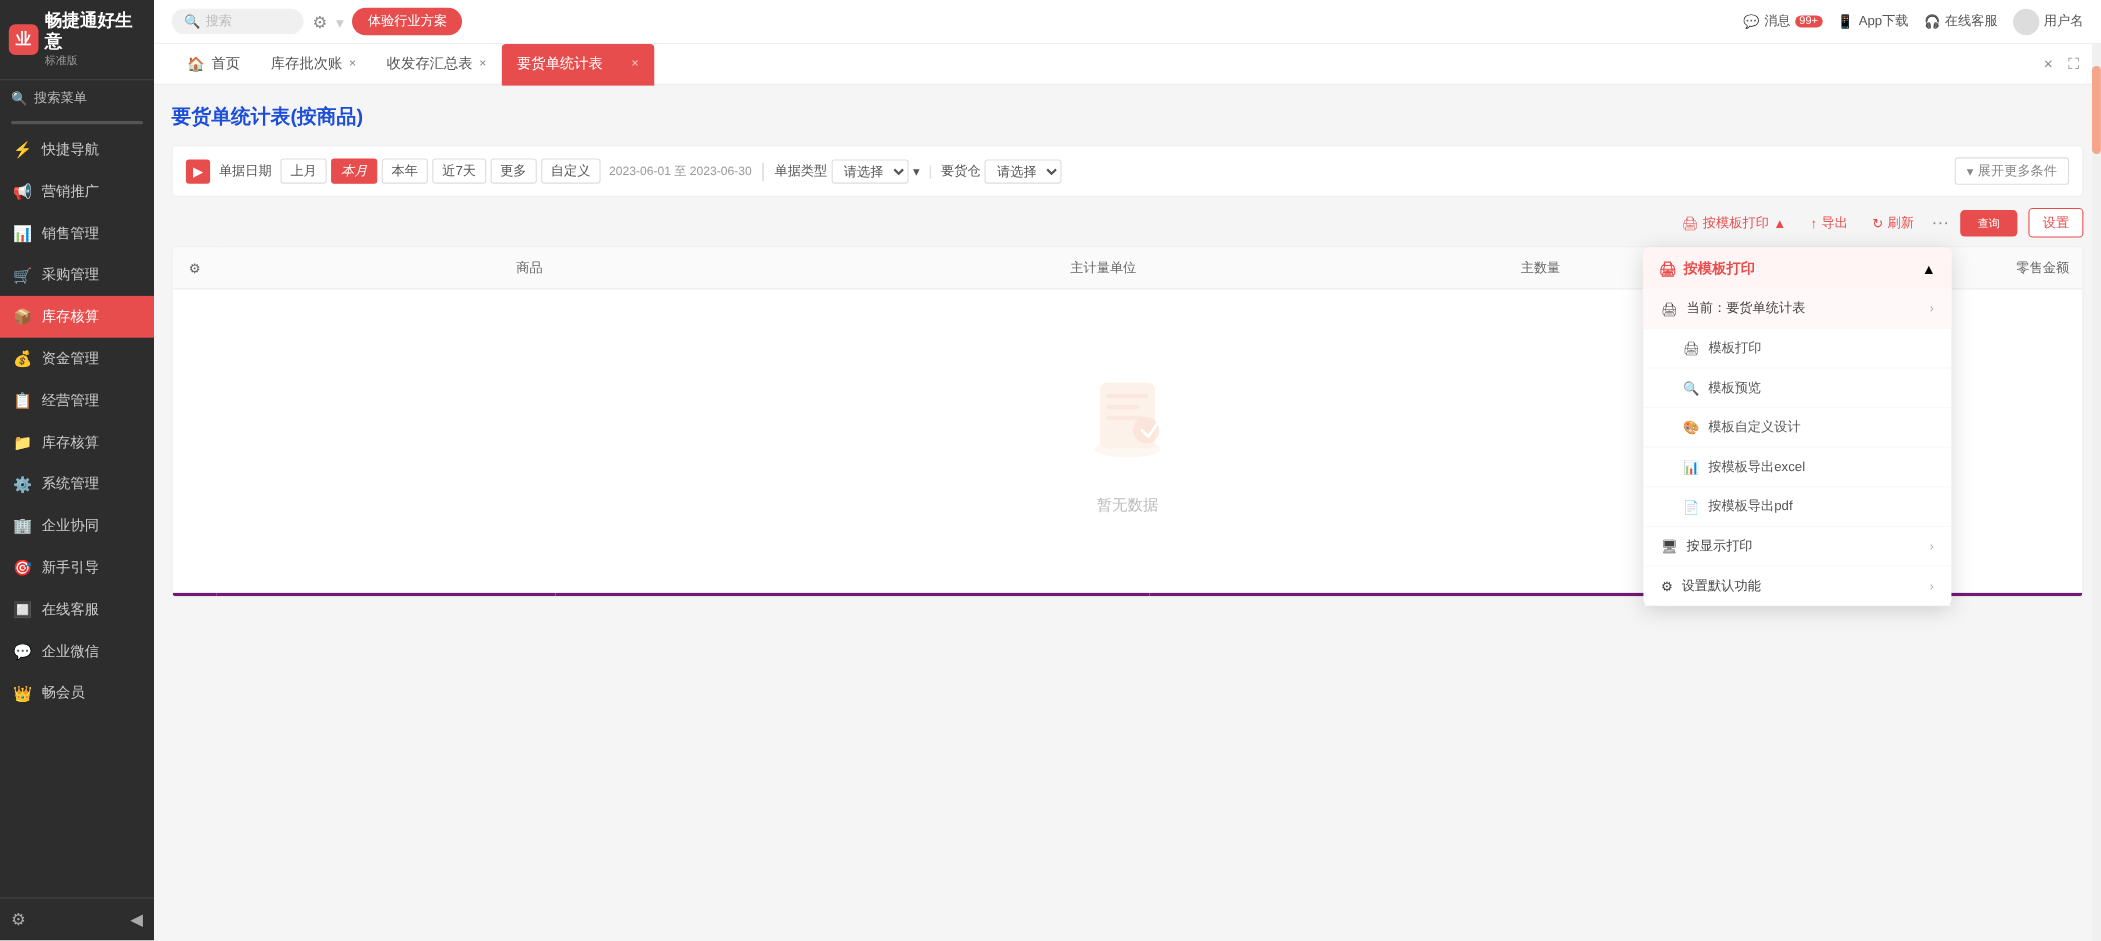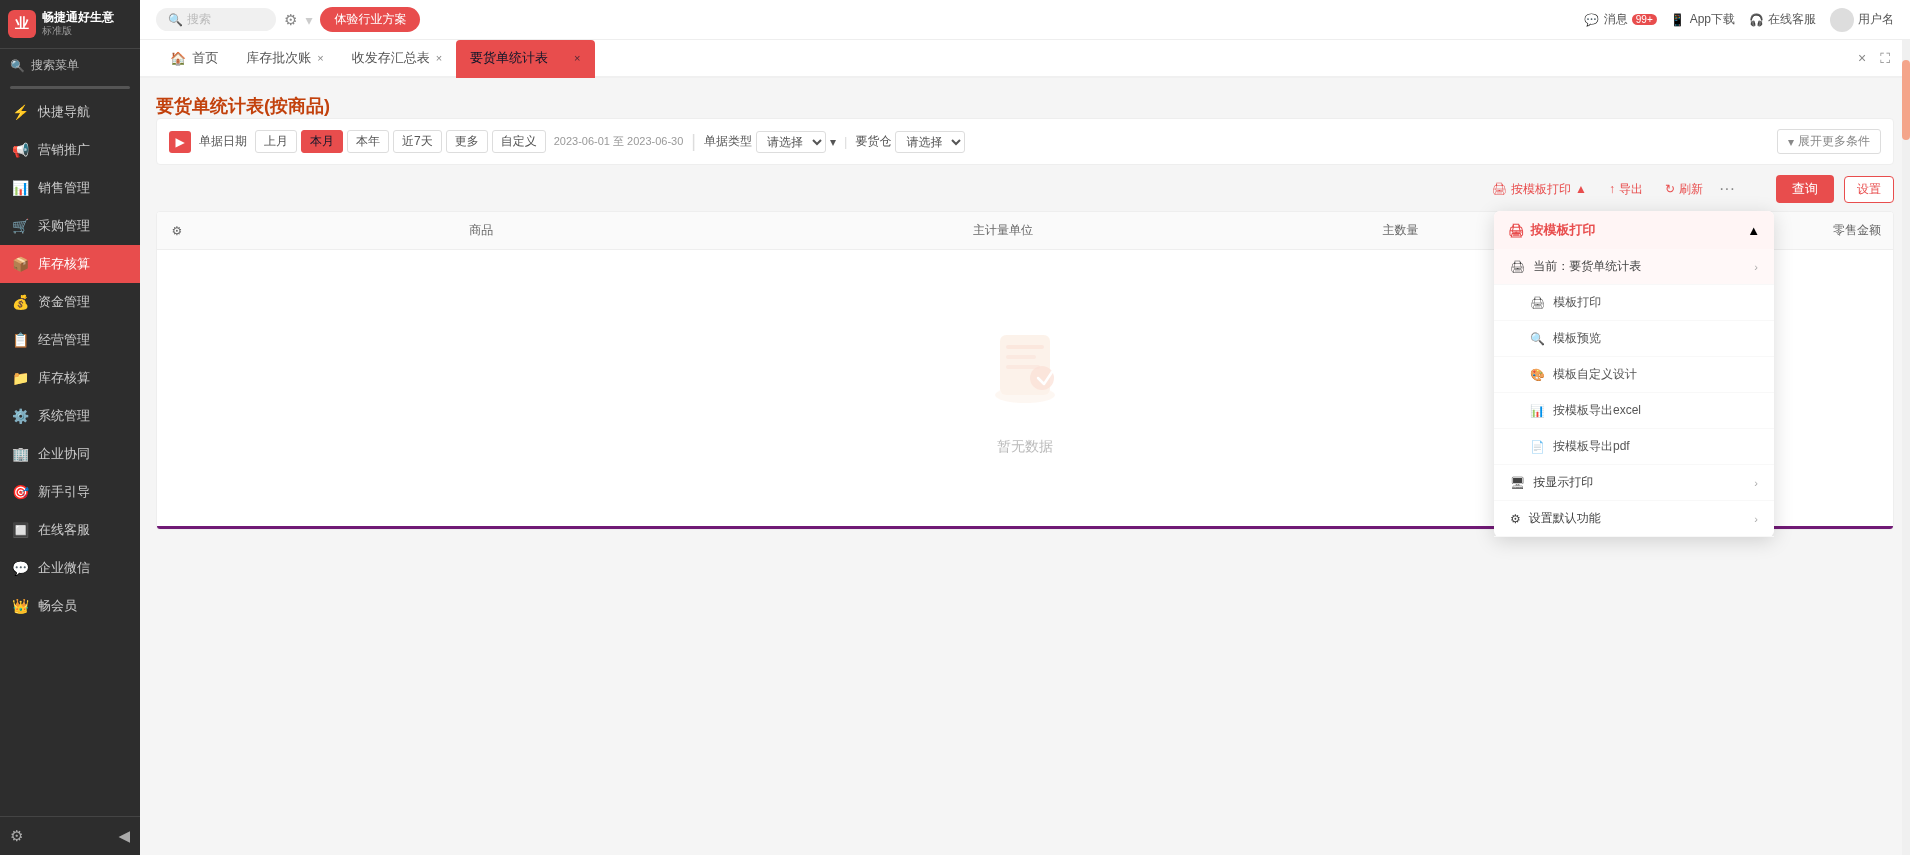--- a/index.html
+++ b/index.html
@@ -33,21 +33,21 @@
       color: white;
       font-size: 14px;
       font-weight: bold;
     }
     .sidebar-logo-text {
       display: flex;
       flex-direction: column;
     }
     .sidebar-logo-title {
       color: #fff;
-      font-size: 12px;
+      font-size: 16px;
       font-weight: bold;
       line-height: 1.2;
     }
     .sidebar-logo-sub {
       color: #999;
       font-size: 10px;
     }
     .sidebar-search {
       display: flex;
       align-items: center;
@@ -180,21 +180,21 @@
       gap: 6px;
       cursor: pointer;
       font-size: 13px;
       color: #555;
       border-bottom: 2px solid transparent;
       margin-bottom: -2px;
       white-space: nowrap;
     }
     .tab-item.active {
       background: #e84d4d;
-      color: #0f172a;
+      color: #ffffff;
       border-radius: 4px 4px 0 0;
       gap: 26px;
     }
     .tab-item .tab-close {
       font-size: 11px;
       opacity: 0.7;
     }
     .tab-home {
       color: #555;
       font-size: 13px;
@@ -217,21 +217,22 @@
     .content {
       flex: 1;
       overflow-y: auto;
       padding: 16px;
       position: relative;
     }
 
     .page-title {
       font-size: 18px;
       font-weight: bold;
-      color: #c2410c;
+      color: #1d4ed8;
+      margin-bottom: 14px;
     }
 
     
     .filter-bar {
       background: #fff;
       border-radius: 4px;
       padding: 10px 12px;
       margin-bottom: 10px;
       display: flex;
       align-items: center;
@@ -262,22 +263,23 @@
       padding: 2px 8px;
       border: 1px solid #ddd;
       border-radius: 3px;
       cursor: pointer;
       font-size: 12px;
       background: #fff;
       color: #555;
     }
     .filter-date-btn.active {
       background: #e84d4d;
-      color: #0f172a;
+      color: #ffffff;
       border-color: #e84d4d;
+      font-style: italic;
     }
     .filter-date-range {
       font-size: 11px;
       color: #999;
     }
     .filter-separator {
       color: #ddd;
       font-size: 18px;
     }
     .filter-select {
@@ -329,22 +331,21 @@
       border: none;
       padding: 4px 6px;
     }
     .action-btn-query {
       background: #e84d4d;
       color: #fff;
       border: none;
       border-radius: 4px;
       padding: 5px 16px;
       cursor: pointer;
-      font-size: 13px;
-      margin-left: 31px;
+      font-size: 10px;
     }
     .action-btn-settings {
       border: 1px solid #e84d4d;
       color: #e84d4d;
       background: #fff;
       border-radius: 4px;
       padding: 4px 12px;
       cursor: pointer;
       font-size: 12px;
     }

